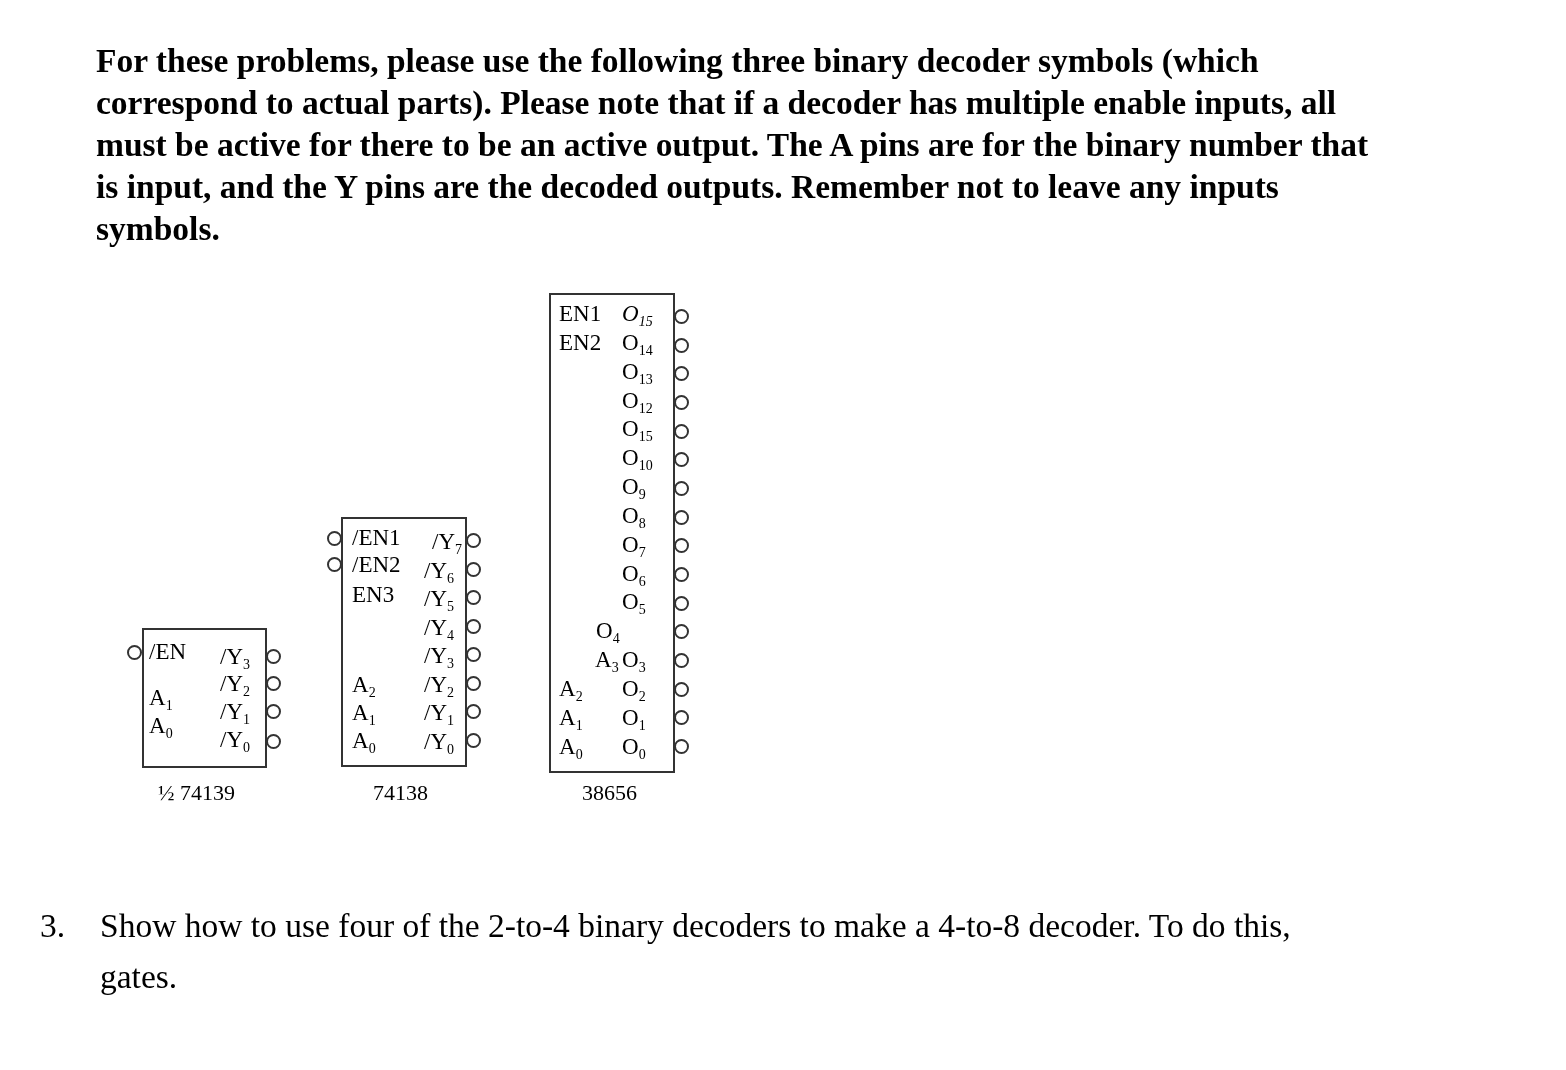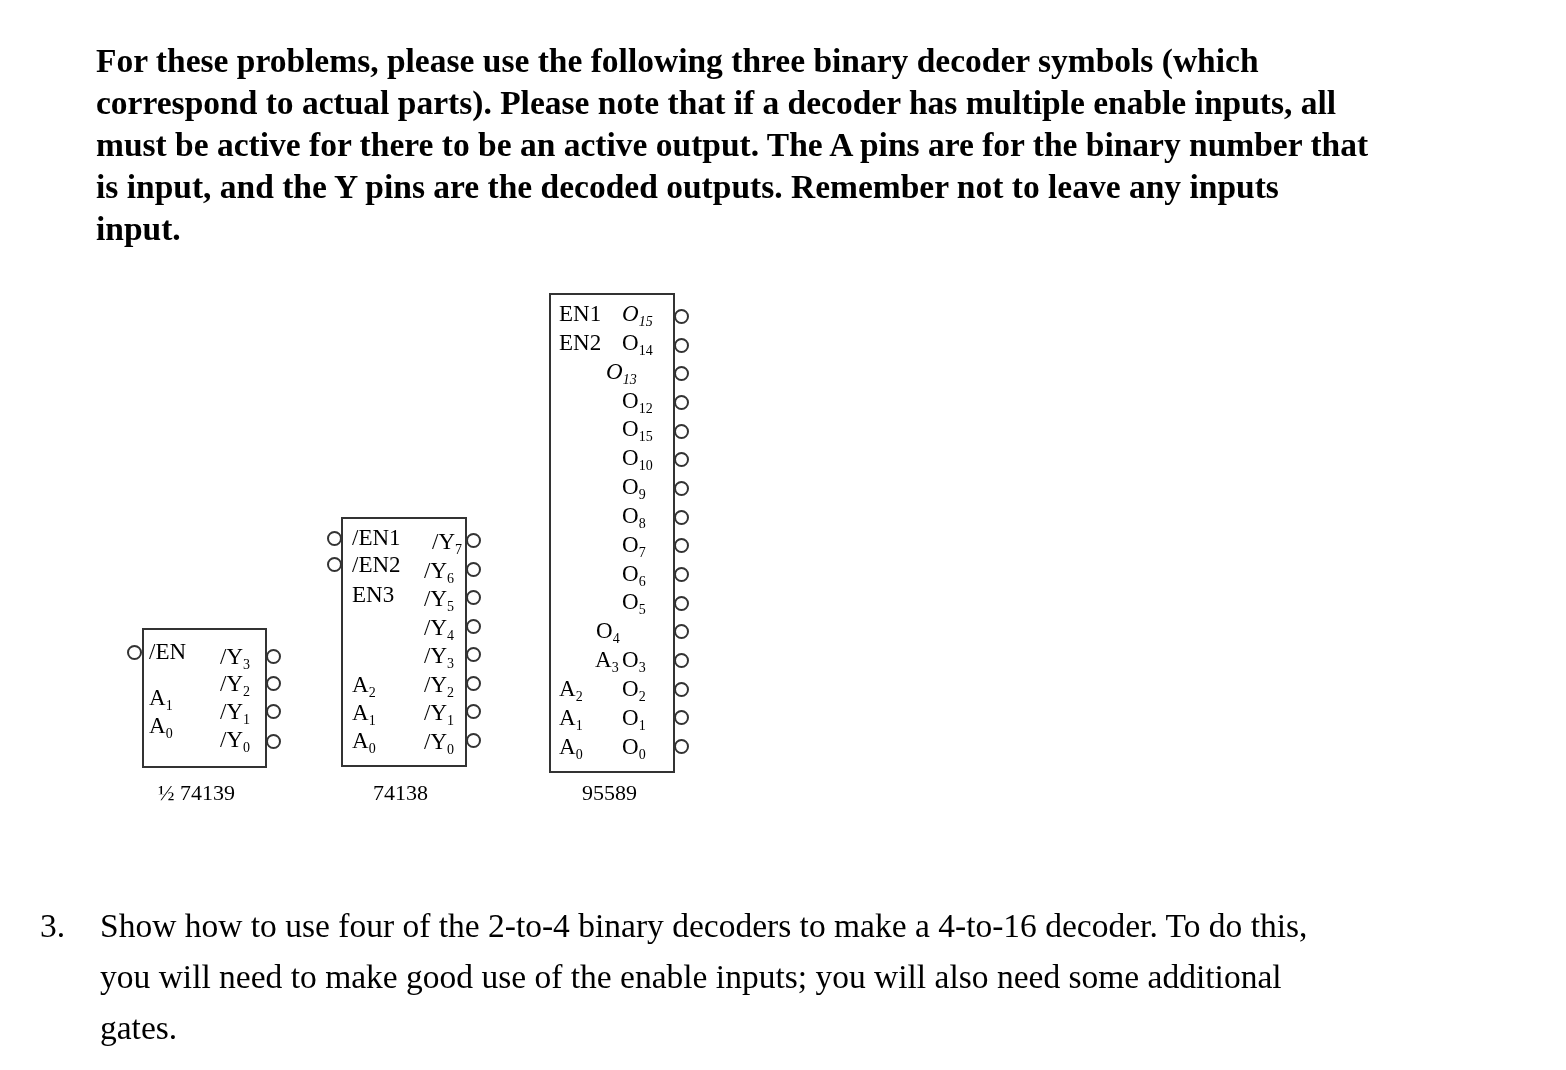--- a/index.html
+++ b/index.html
@@ -35,21 +35,21 @@
   .question .body p { margin: 0; white-space: nowrap; }
 </style>
 </head>
 <body>
 
 <div class="intro">
   <p>For these problems, please use the following three binary decoder symbols (which</p>
   <p>correspond to actual parts).  Please note that if a decoder has multiple enable inputs, all</p>
   <p>must be active for there to be an active output. The A pins are for the binary number that</p>
   <p>is input, and the Y pins are the decoded outputs.  Remember not to leave any inputs</p>
-  <p>input.</p>
+  <p>symbols.</p>
 </div>
 
 <div>
   <div class="chip" style="left:142px;top:628px;width:125px;height:140px;"></div>
   <div class="bubble" style="left:127px;top:645px;"></div>
   <div class="lbl" style="left:149px;top:640px;">/EN</div>
   <div class="lbl" style="left:149px;top:686px;"><span>A</span><sub>1</sub></div>
   <div class="lbl" style="left:149px;top:714px;"><span>A</span><sub>0</sub></div>
 
   <div class="lbl" style="left:220px;top:645px;"><span>/Y</span><sub>3</sub></div>
@@ -97,21 +97,21 @@
   <div class="chip" style="left:549px;top:293px;width:126px;height:480px;"></div>
   <div class="lbl" style="left:559px;top:302px;">EN1</div>
   <div class="lbl" style="left:559px;top:331px;">EN2</div>
   <div class="lbl" style="left:559px;top:648px;margin-left:36px;"><span>A</span><sub>3</sub></div>
   <div class="lbl" style="left:559px;top:677px;"><span>A</span><sub>2</sub></div>
   <div class="lbl" style="left:559px;top:706px;"><span>A</span><sub>1</sub></div>
   <div class="lbl" style="left:559px;top:735px;"><span>A</span><sub>0</sub></div>
 
   <div class="lbl" style="left:622px;top:302px;font-style:italic;"><span>O</span><sub>15</sub></div>
   <div class="lbl" style="left:622px;top:331px;"><span>O</span><sub>14</sub></div>
-  <div class="lbl" style="left:606px;top:360px;font-style:italic;"><span>O</span><sub>13</sub></div>
+  <div class="lbl" style="left:622px;top:360px;"><span>O</span><sub>13</sub></div>
   <div class="lbl" style="left:622px;top:389px;"><span>O</span><sub>12</sub></div>
   <div class="lbl" style="left:622px;top:417px;"><span>O</span><sub>15</sub></div>
   <div class="lbl" style="left:622px;top:446px;"><span>O</span><sub>10</sub></div>
   <div class="lbl" style="left:622px;top:475px;"><span>O</span><sub>9</sub></div>
   <div class="lbl" style="left:622px;top:504px;"><span>O</span><sub>8</sub></div>
   <div class="lbl" style="left:622px;top:533px;"><span>O</span><sub>7</sub></div>
   <div class="lbl" style="left:622px;top:562px;"><span>O</span><sub>6</sub></div>
   <div class="lbl" style="left:622px;top:590px;"><span>O</span><sub>5</sub></div>
   <div class="lbl" style="left:596px;top:619px;"><span>O</span><sub>4</sub></div>
   <div class="lbl" style="left:622px;top:648px;"><span>O</span><sub>3</sub></div>
@@ -128,23 +128,22 @@
   <div class="bubble" style="left:674px;top:481px;"></div>
   <div class="bubble" style="left:674px;top:510px;"></div>
   <div class="bubble" style="left:674px;top:538px;"></div>
   <div class="bubble" style="left:674px;top:567px;"></div>
   <div class="bubble" style="left:674px;top:596px;"></div>
   <div class="bubble" style="left:674px;top:624px;"></div>
   <div class="bubble" style="left:674px;top:653px;"></div>
   <div class="bubble" style="left:674px;top:682px;"></div>
   <div class="bubble" style="left:674px;top:710px;"></div>
   <div class="bubble" style="left:674px;top:739px;"></div>
-  <div class="caption" style="left:582px;top:780px;">95589</div>
+  <div class="caption" style="left:582px;top:780px;">38656</div>
 </div>
 
 <div class="question">
   <span class="num">3.</span>
   <div class="body">
-    <p>Show how to use four of the 2-to-4 binary decoders to make a 4-to-16 decoder. To do this,</p>
-    <p>you will need to make good use of the enable inputs; you will also need some additional</p>
+    <p>Show how to use four of the 2-to-4 binary decoders to make a 4-to-8 decoder. To do this,</p>
     <p>gates.</p>
   </div>
 </div>
 
 </body></html>

